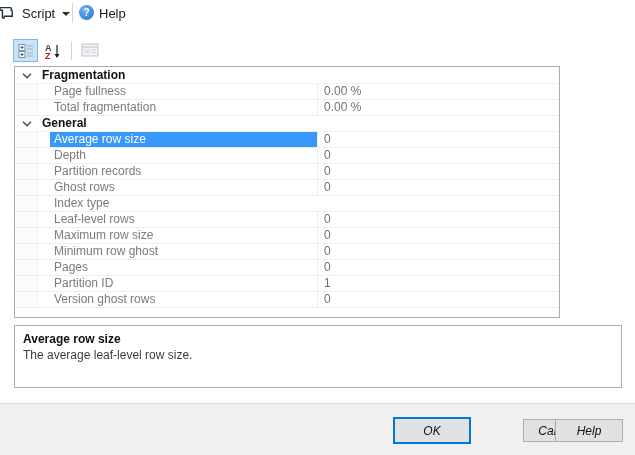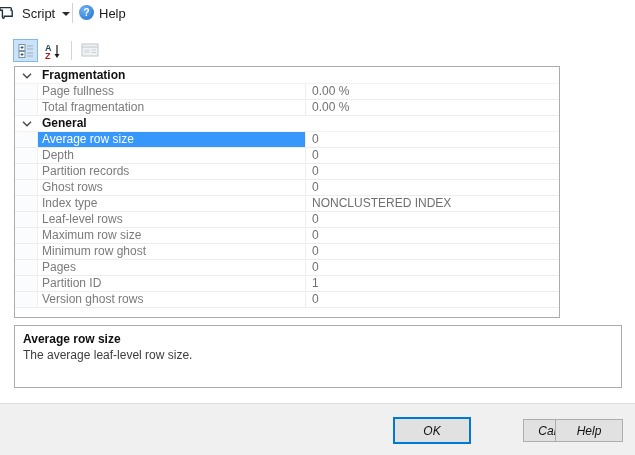--- a/index.html
+++ b/index.html
@@ -35,21 +35,21 @@
     background:#ffffff;border:1px solid #acacac;box-sizing:border-box;overflow:hidden;}
   .pg-rows{position:absolute;left:0;top:1px;width:100%;}
   .row{height:16px;box-sizing:border-box;display:flex;align-items:stretch;
     border-bottom:1px solid #ededed;line-height:15px;font-size:12px;cursor:default;}
   .row.cat{border-bottom:1px solid #f2f2f2;}
   .gutter{width:23px;flex:0 0 23px;background:#fbfcfd;border-right:1px solid #f0f0f0;
     display:flex;align-items:center;justify-content:center;box-sizing:border-box;}
   .row.cat .gutter{background:#ffffff;border-right:none;}
   .cat-label{font-weight:bold;color:#111;padding-left:4px;}
   .pname{flex:0 0 267px;width:267px;color:#7b7b7b;padding-left:4px;box-sizing:border-box;
-    white-space:nowrap;overflow:hidden;}
+    white-space:nowrap;overflow:hidden;margin-left:12px;}
   .pval{flex:1;color:#6f6f6f;border-left:1px solid #ededed;padding-left:6px;box-sizing:border-box;
     white-space:nowrap;overflow:hidden;background:#ffffff;}
   .row.selected .gutter{background:#fbfcfd;}
   .row.selected .pname{background:#3897fb;color:#ffffff;}
 
   
   .desc-panel{position:absolute;left:14px;top:325px;width:608px;height:63px;
     background:#ffffff;border:1px solid #acacac;box-sizing:border-box;}
   .desc-title{position:absolute;left:8px;top:6px;font-weight:bold;color:#0f0f0f;font-size:12px;}
   .desc-text{position:absolute;left:8px;top:22px;color:#3d3d3d;font-size:12px;}
@@ -160,21 +160,20 @@
         <span class="pval">0</span>
       </div>
       <div class="row prop">
         <span class="gutter"></span>
         <span class="pname">Ghost rows</span>
         <span class="pval">0</span>
       </div>
       <div class="row prop">
         <span class="gutter"></span>
         <span class="pname">Index type</span>
-        <span class="pval">NONCLUSTERED INDEX</span>
       </div>
       <div class="row prop">
         <span class="gutter"></span>
         <span class="pname">Leaf-level rows</span>
         <span class="pval">0</span>
       </div>
       <div class="row prop">
         <span class="gutter"></span>
         <span class="pname">Maximum row size</span>
         <span class="pval">0</span>

